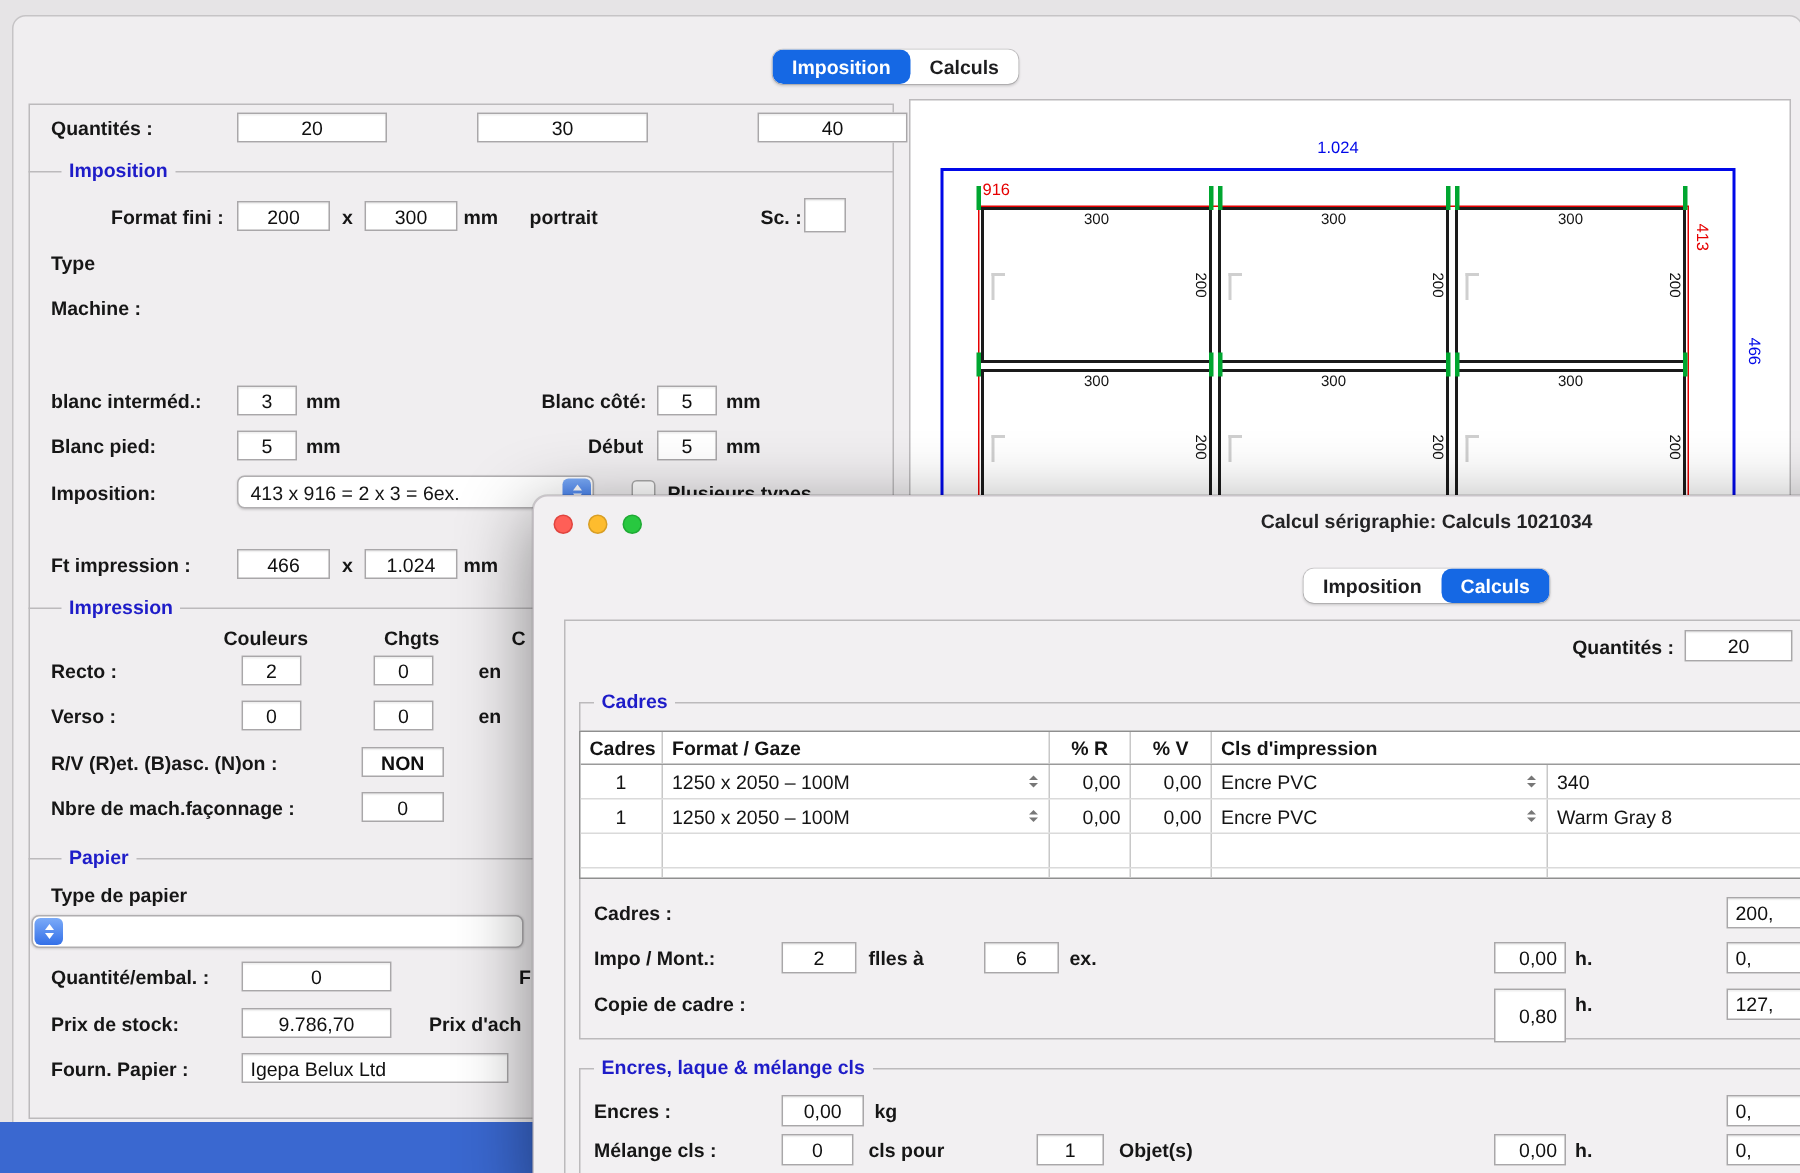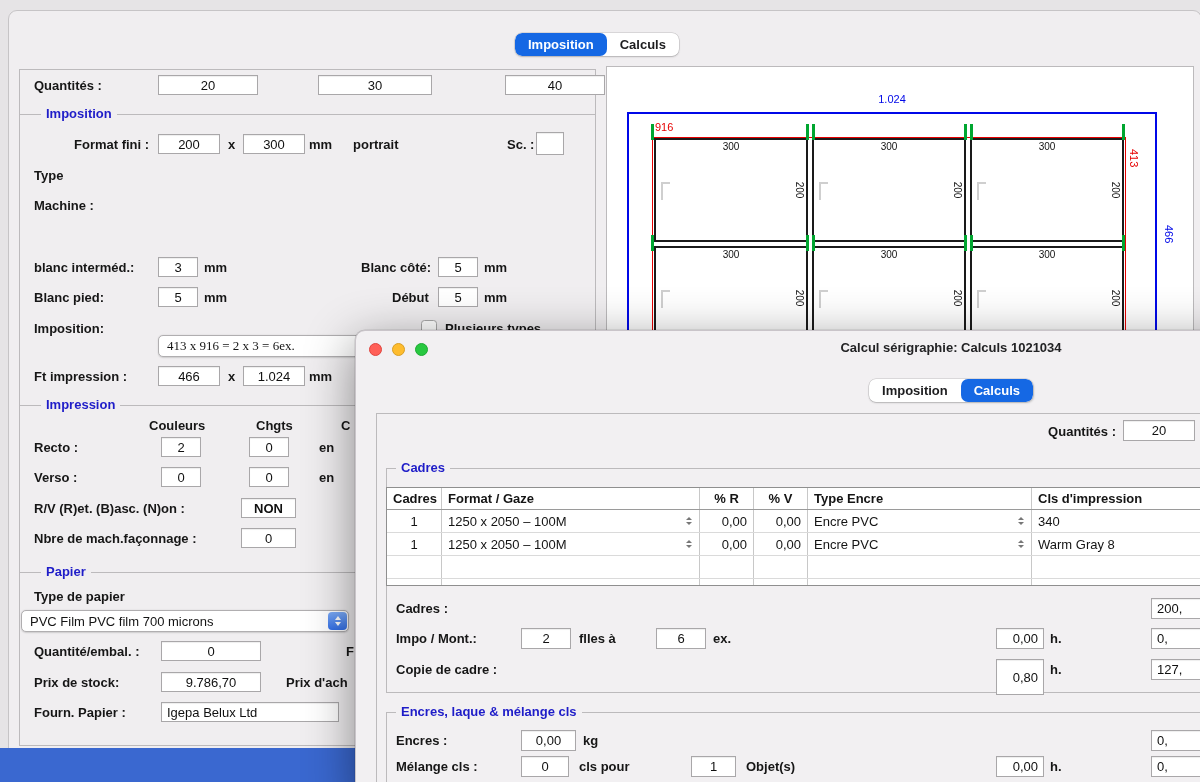--- a/index.html
+++ b/index.html
@@ -111,21 +111,21 @@
     <span class="lbl" style="left:475px;top:249px;">mm</span>
 
     <span class="lbl" style="left:25px;top:279px;">Blanc pied:</span>
     <div class="inp" style="left:149px;top:276px;width:40px;">5</div>
     <span class="lbl" style="left:195px;top:279px;">mm</span>
     <span class="lbl" style="left:383px;top:279px;">Début</span>
     <div class="inp" style="left:429px;top:276px;width:40px;">5</div>
     <span class="lbl" style="left:475px;top:279px;">mm</span>
 
     <span class="lbl" style="left:25px;top:310px;">Imposition:</span>
-    <div class="dd" style="left:149px;top:324px;width:238px;font-family:Liberation Serif, serif;">
+    <div class="dd" style="left:149px;top:306px;width:238px;">
       <span class="t">413 x 916 = 2 x 3 = 6ex.</span>
       <span class="btn">
           <i class="u"></i>
           <i class="d"></i>
         </span>
     </div>
     <span class="cb" style="left:412px;top:309px;"></span>
     <span class="lbl" style="left:436px;top:310px;">Plusieurs types</span>
 
     <span class="lbl" style="left:25px;top:358px;">Ft impression :</span>
@@ -155,21 +155,20 @@
     <div class="inp" style="left:232px;top:487px;width:55px;font-weight:700;">NON</div>
 
     <span class="lbl" style="left:25px;top:520px;">Nbre de mach.façonnage :</span>
     <div class="inp" style="left:232px;top:517px;width:55px;">0</div>
 
     <div class="hline" style="left:10px;top:561px;width:577px;"></div>
     <span class="lgd" style="left:32px;top:553px;">Papier</span>
 
     <span class="lbl" style="left:25px;top:578px;">Type de papier</span>
     <div class="dd" style="left:12px;top:599px;width:328px;">
-      <span class="t">PVC Film PVC film 700 microns</span>
       <span class="btn">
           <i class="u"></i>
           <i class="d"></i>
         </span>
     </div>
 
     <span class="lbl" style="left:25px;top:633px;">Quantité/embal. :</span>
     <div class="inp" style="left:152px;top:630px;width:100px;">0</div>
     <span class="lbl" style="left:337px;top:633px;">F</span>
 
@@ -255,21 +254,20 @@
 
     <div class="panelbox" style="left:30px;top:137px;width:1141px;height:225px;"></div>
     <span class="lgd" style="left:40px;top:129px;">Cadres</span>
 
     <div class="table">
       <div class="trow thead">
         <div class="c c1">Cadres</div>
         <div class="c c2">Format / Gaze</div>
         <div class="c c3 cen">% R</div>
         <div class="c c4 cen">% V</div>
-        <div class="c c5">Type Encre</div>
         <div class="c c6">Cls d'impression</div>
       </div>
       <div class="trow">
         <div class="c c1 cen">1</div>
         <div class="c c2">
           <span>1250 x 2050 – 100M</span>
           <span class="stp">
               <i class="u"></i>
               <i class="d"></i>
             </span>

